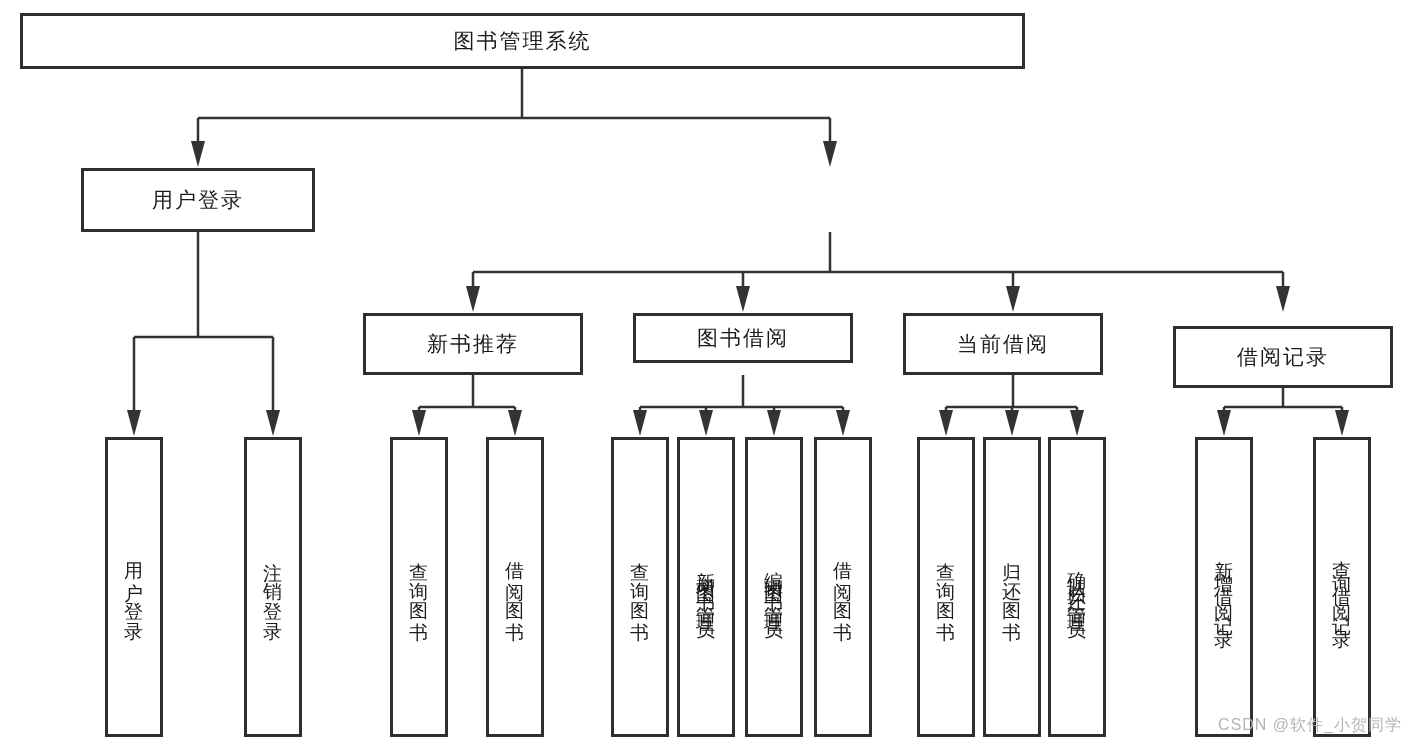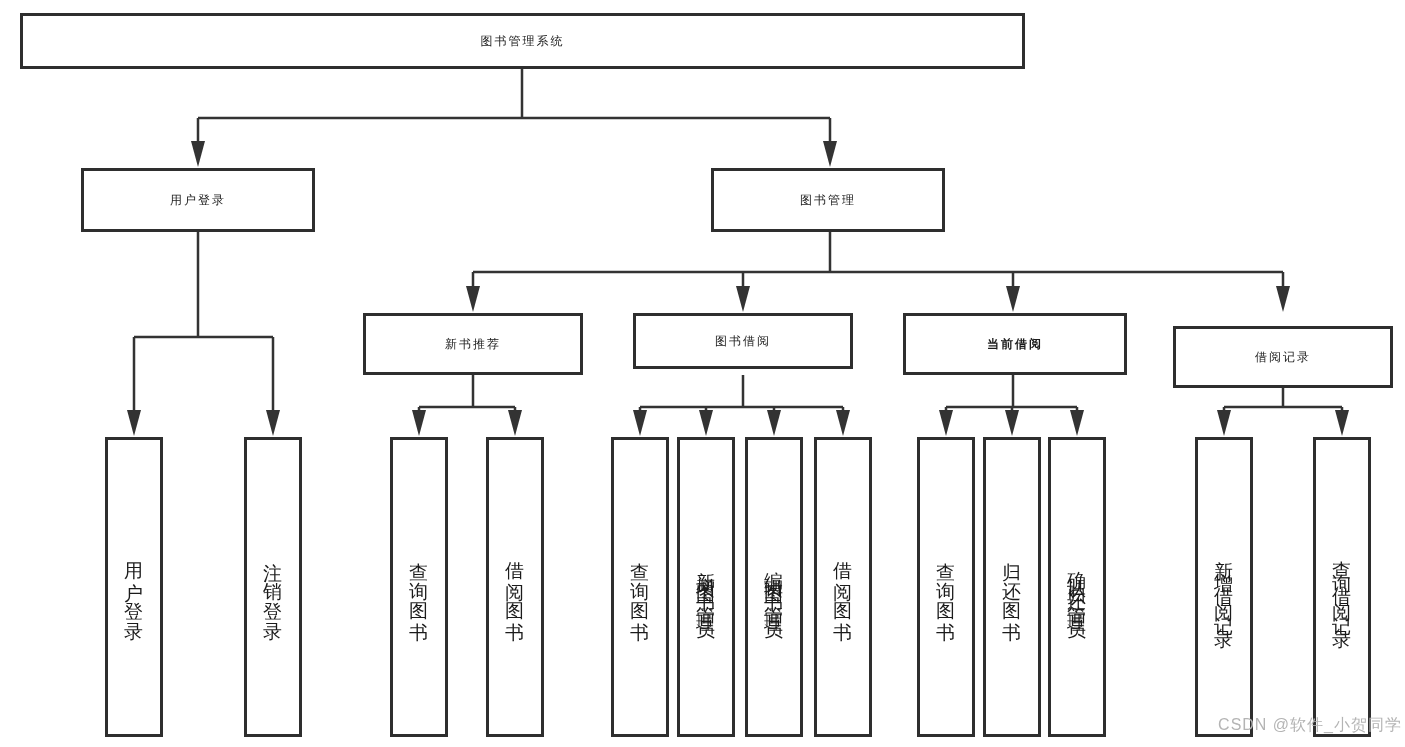--- a/index.html
+++ b/index.html
@@ -4,21 +4,21 @@
 <style>
   html,body{margin:0;padding:0;background:#ffffff;}
   .canvas{
     position:relative;width:1405px;height:747px;background:#ffffff;
     font-family:"Liberation Sans","DejaVu Sans",sans-serif;overflow:hidden;
   }
   .connectors{position:absolute;left:0;top:0;width:1405px;height:747px;}
   .node{
     position:absolute;box-sizing:border-box;background:#ffffff;
     border:3px solid #2e2e2e;display:flex;align-items:center;justify-content:center;
-    font-size:12px;color:#1b1b1b;letter-spacing:2px;z-index:2;
+    font-size:21px;color:#1b1b1b;letter-spacing:2px;z-index:2;
   }
   .vnode{
     position:absolute;box-sizing:border-box;background:#ffffff;
     border:3px solid #2e2e2e;display:flex;align-items:center;justify-content:center;
     width:58px;top:437px;height:300px;z-index:2;
   }
   .vlabel{
     writing-mode:vertical-rl;text-orientation:mixed;
     font-size:19px;color:#1b1b1b;line-height:1;white-space:nowrap;
   }
@@ -72,31 +72,28 @@
     </g>
   </svg>
 
   <div class="node" style="left:20px;top:13px;width:1005px;height:56px;">
     <span>图书管理系统</span>
   </div>
 
   <div class="node" style="left:81px;top:168px;width:234px;height:64px;">
     <span>用户登录</span>
   </div>
-  <div class="node" style="left:711px;top:168px;width:234px;height:64px;">
-    <span>图书管理</span>
-  </div>
 
   <div class="node" style="left:363px;top:313px;width:220px;height:62px;">
     <span>新书推荐</span>
   </div>
-  <div class="node" style="left:633px;top:313px;width:220px;height:56px;">
+  <div class="node" style="left:633px;top:313px;width:220px;height:50px;">
     <span>图书借阅</span>
   </div>
-  <div class="node" style="left:903px;top:313px;width:224px;height:62px;font-weight:bold;">
+  <div class="node" style="left:903px;top:313px;width:200px;height:62px;">
     <span>当前借阅</span>
   </div>
   <div class="node" style="left:1173px;top:326px;width:220px;height:62px;">
     <span>借阅记录</span>
   </div>
 
   <div class="vnode" style="left:105px;">
     <span class="vlabel" style="letter-spacing: 20px;">用户登录</span>
   </div>
   <div class="vnode" style="left:244px;">

